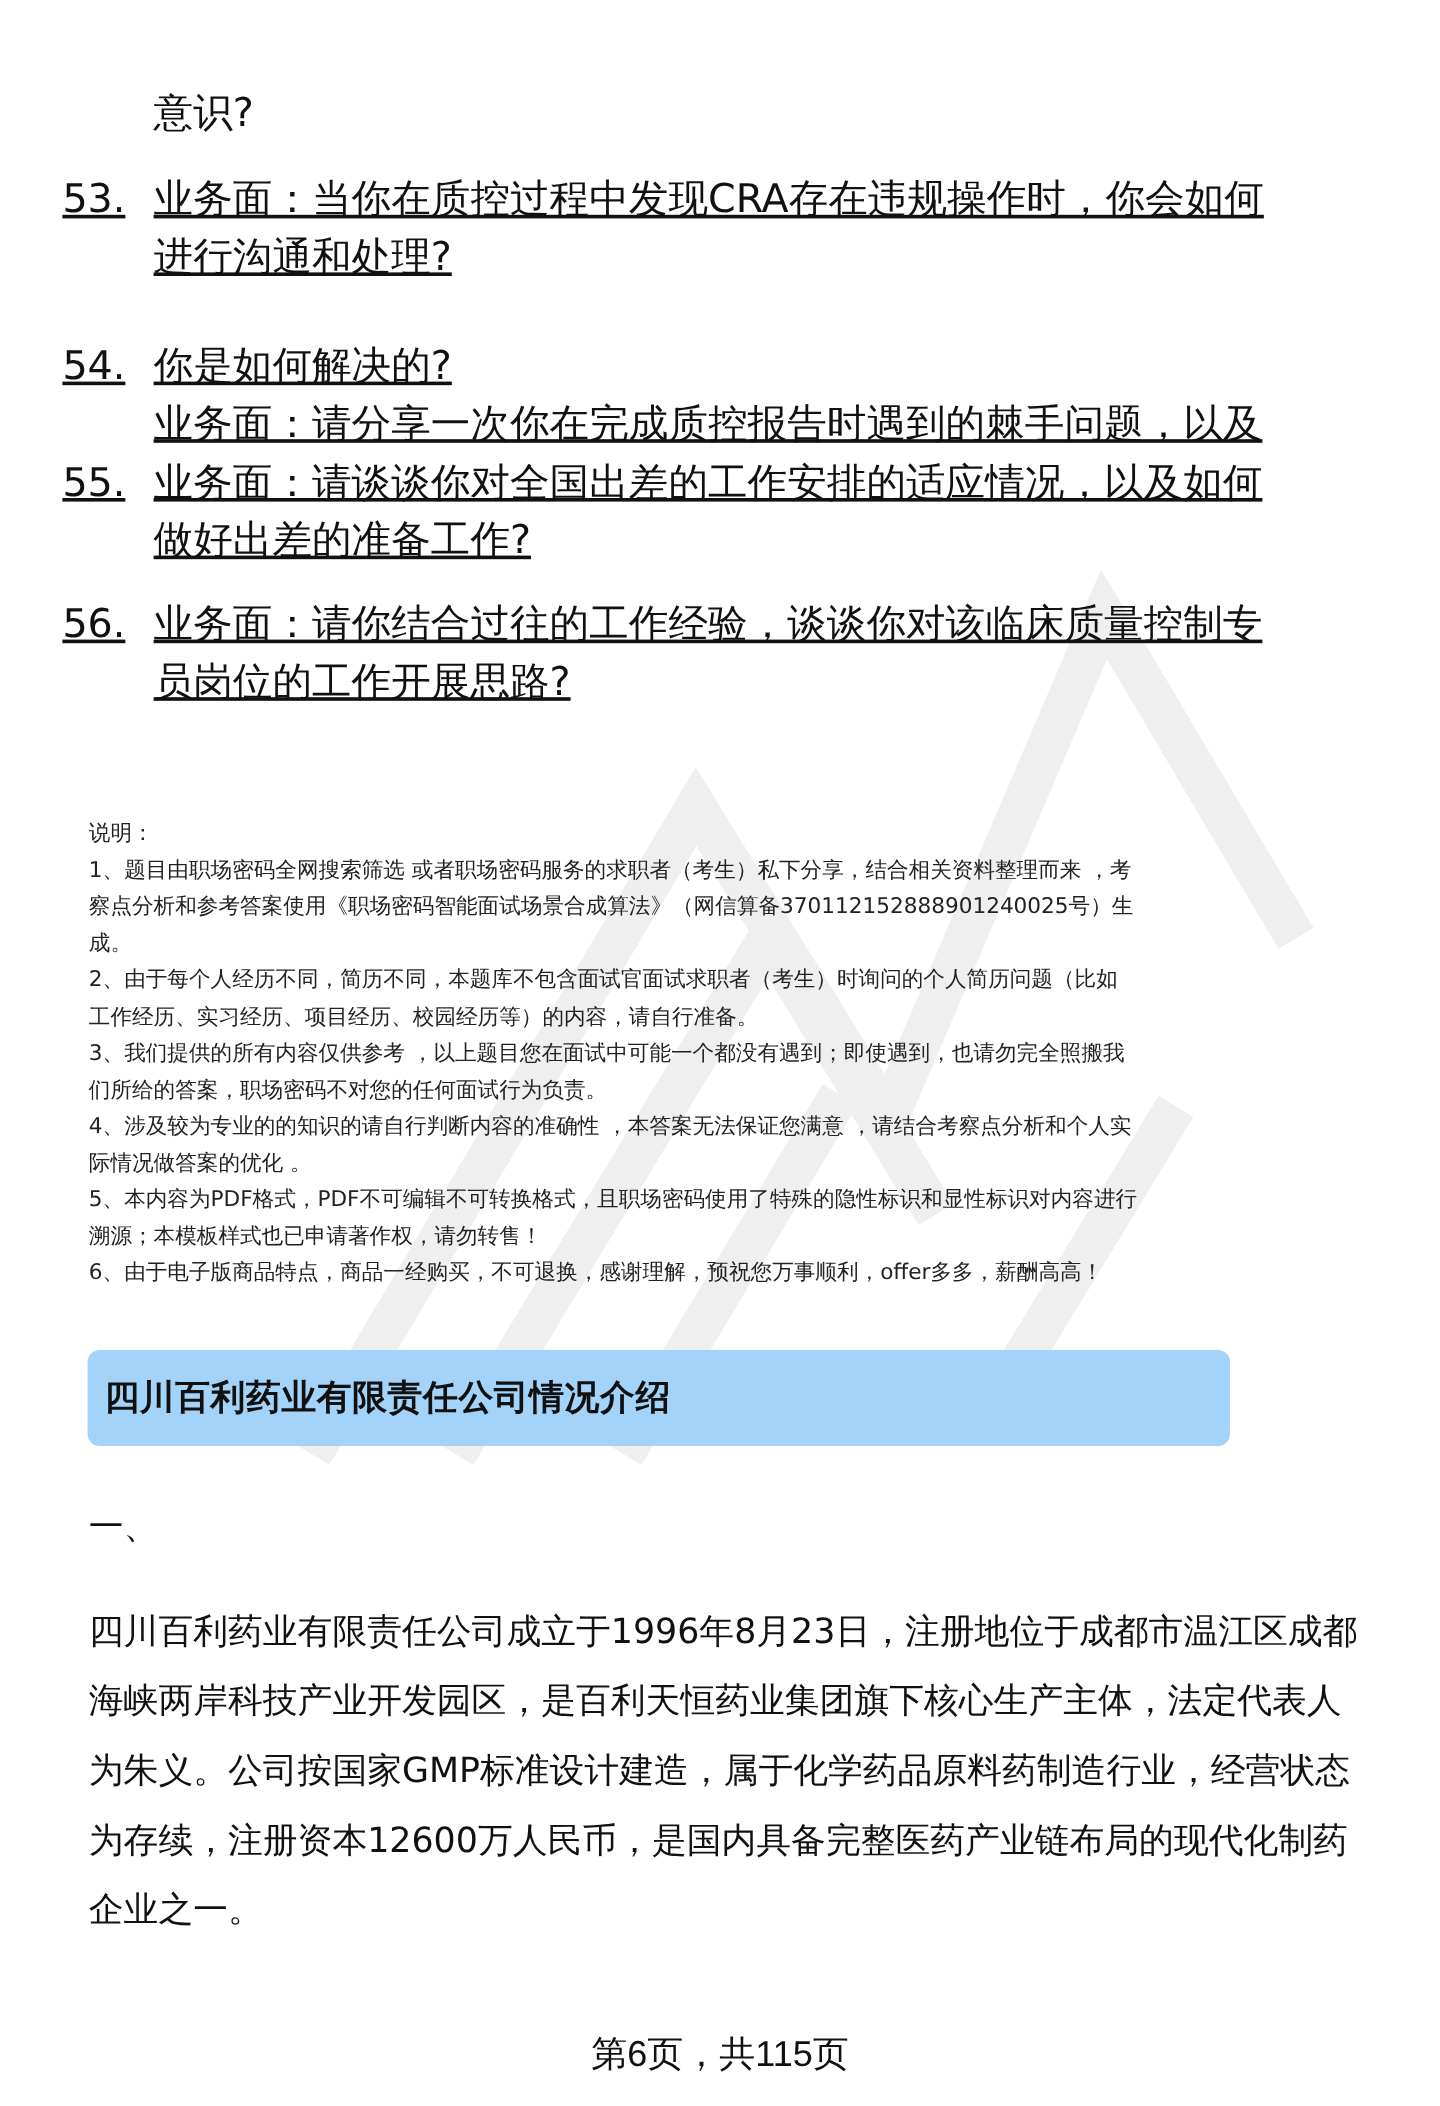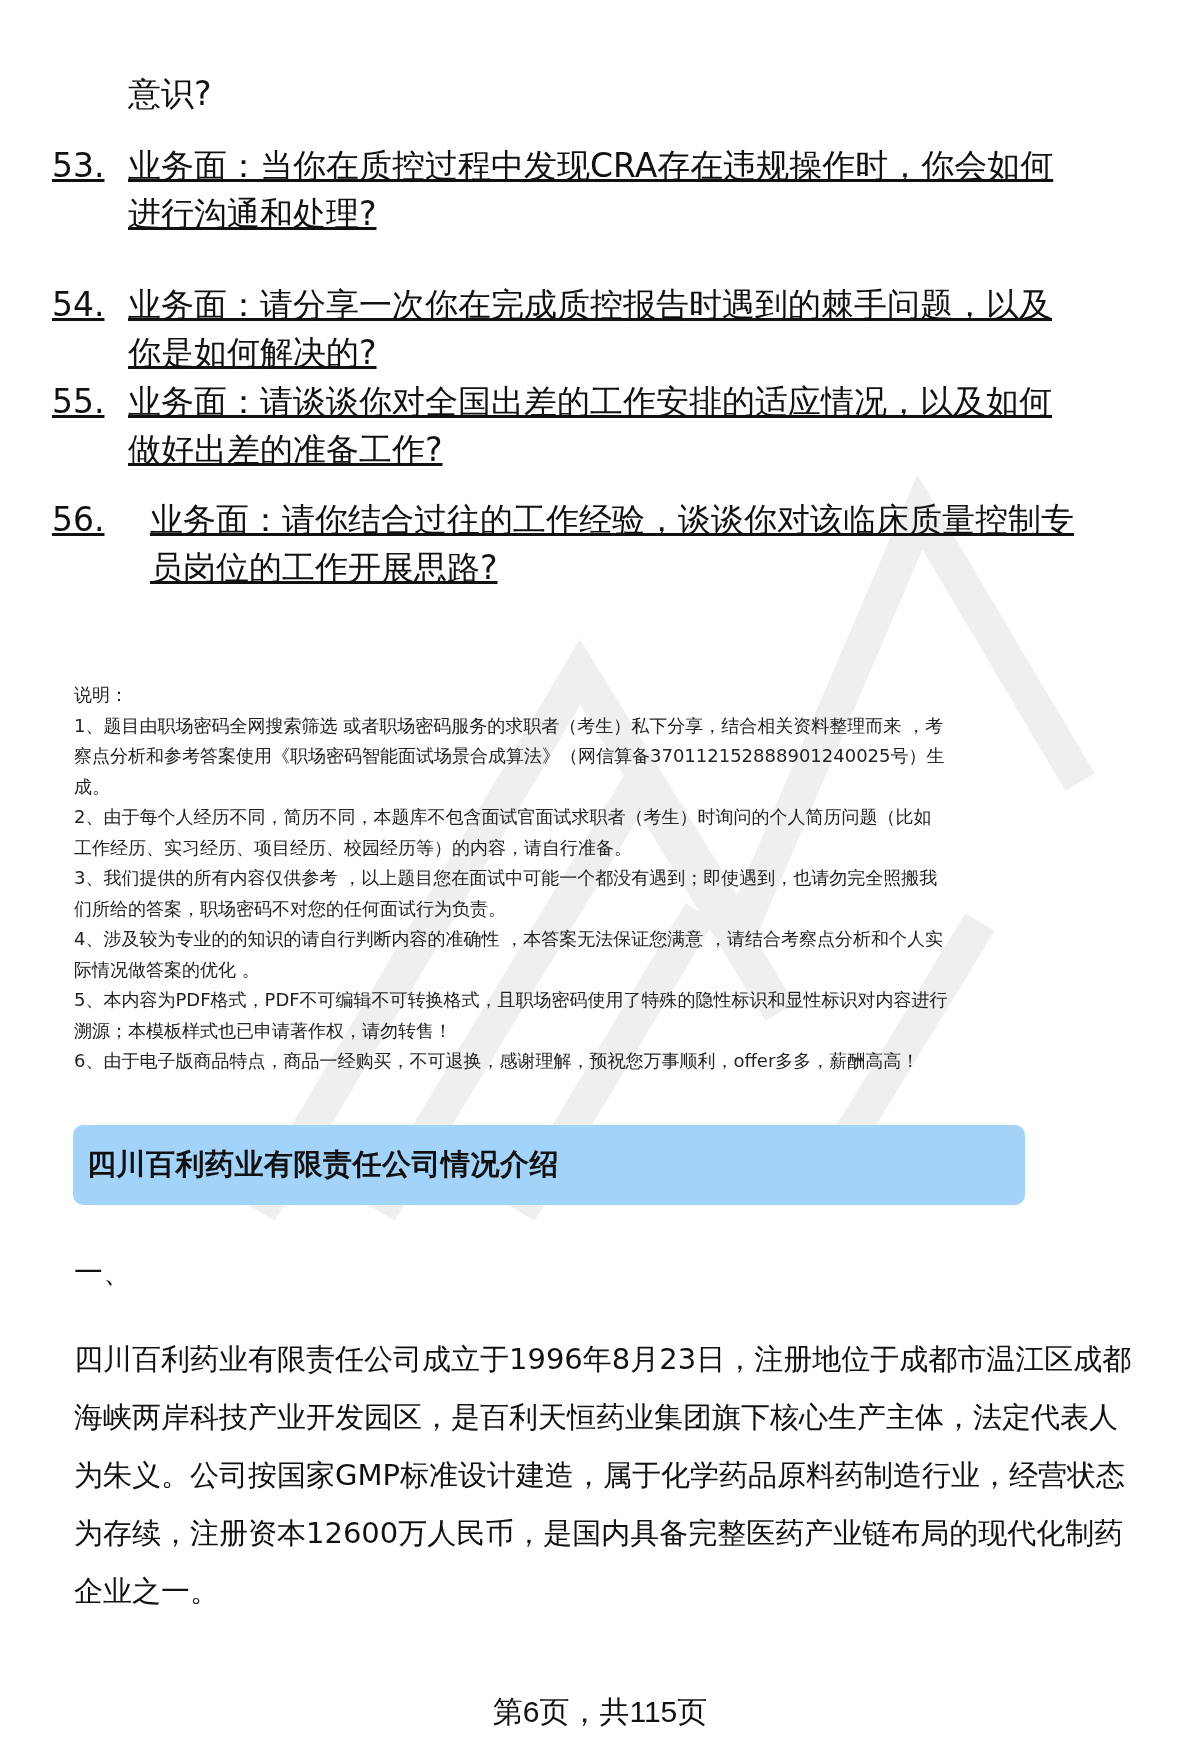--- a/index.html
+++ b/index.html
@@ -136,34 +136,34 @@
       <span class="q-num">53.</span>
       <span class="q-text">
         <span class="q-line">业务面：当你在质控过程中发现CRA存在违规操作时，你会如何</span>
         <span class="q-line">进行沟通和处理?</span>
       </span>
     </div>
 
     <div class="question" style="top:248px;margin-top:21px;">
       <span class="q-num">54.</span>
       <span class="q-text">
+        <span class="q-line">你是如何解决的?</span>
         <span class="q-line">业务面：请分享一次你在完成质控报告时遇到的棘手问题，以及</span>
-        <span class="q-line">你是如何解决的?</span>
       </span>
     </div>
 
     <div class="question" style="top:366px;">
       <span class="q-num">55.</span>
       <span class="q-text">
         <span class="q-line">业务面：请谈谈你对全国出差的工作安排的适应情况，以及如何</span>
         <span class="q-line">做好出差的准备工作?</span>
       </span>
     </div>
 
-    <div class="question" style="top:484px;gap:22px;">
+    <div class="question" style="top:484px;">
       <span class="q-num">56.</span>
       <span class="q-text">
         <span class="q-line">业务面：请你结合过往的工作经验，谈谈你对该临床质量控制专</span>
         <span class="q-line">员岗位的工作开展思路?</span>
       </span>
     </div>
 
     <div class="notes">
       <span class="line">说明：</span>
       <span class="line">1、题目由职场密码全网搜索筛选 或者职场密码服务的求职者（考生）私下分享，结合相关资料整理而来 ，考</span>

